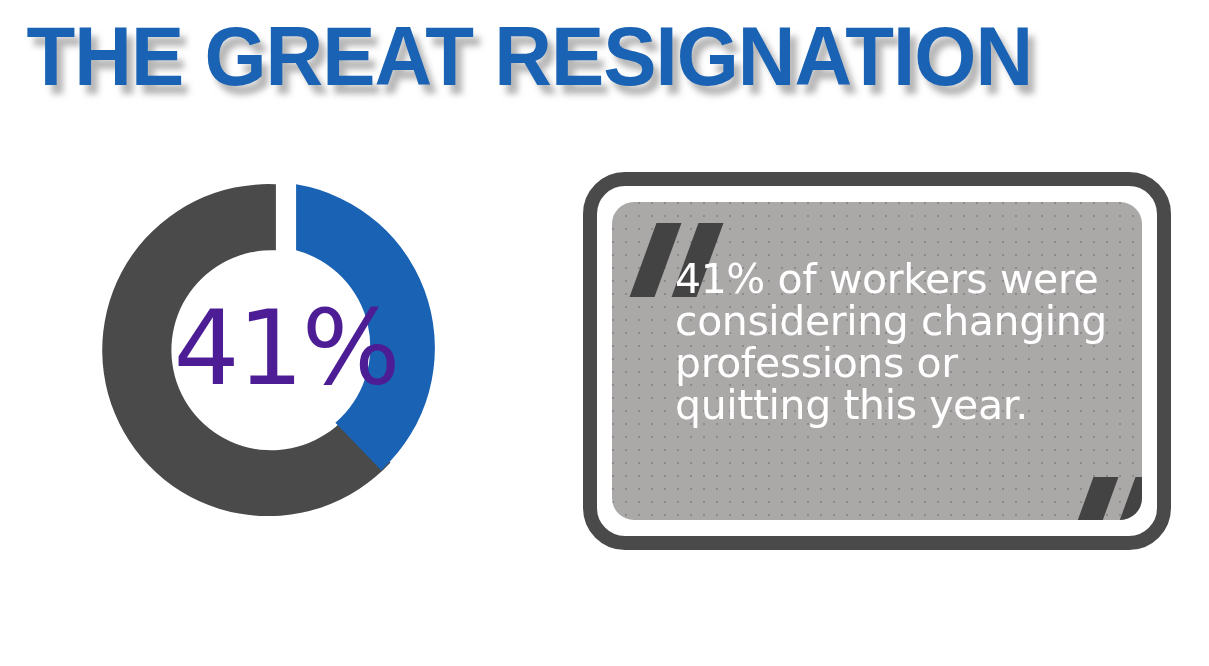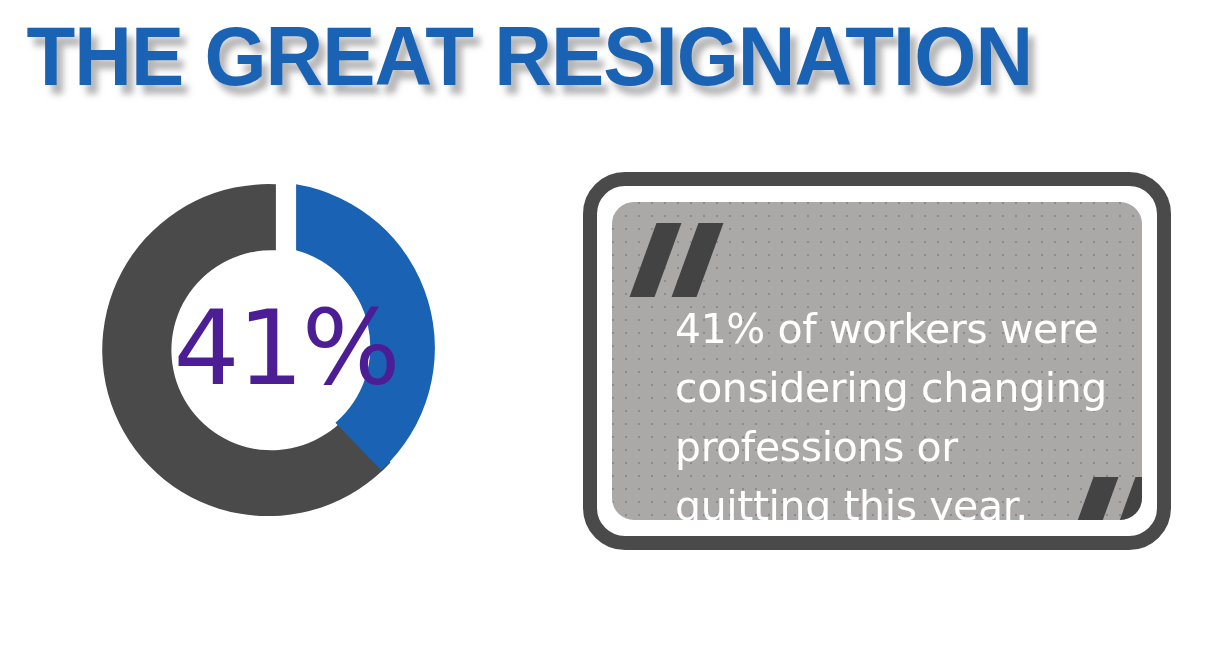--- a/index.html
+++ b/index.html
@@ -99,25 +99,24 @@
     overflow: hidden;
   }
   #quote-text {
     position: absolute;
     left: 63px;
     top: 56px;
     right: 26px;
     font-family: "DejaVu Sans", sans-serif;
     font-weight: 400;
     font-size: 41px;
-    line-height: 59px;
+    line-height: 42px;
     color: #FFFFFF;
     letter-spacing: -0.4px;
     white-space: pre-line;
-    margin-top: 42px;
   }
 
   
   .quote-mark {
     position: absolute;
     width: 86px;
     height: 74px;
     pointer-events: none;
   }
   .quote-mark .bar {

